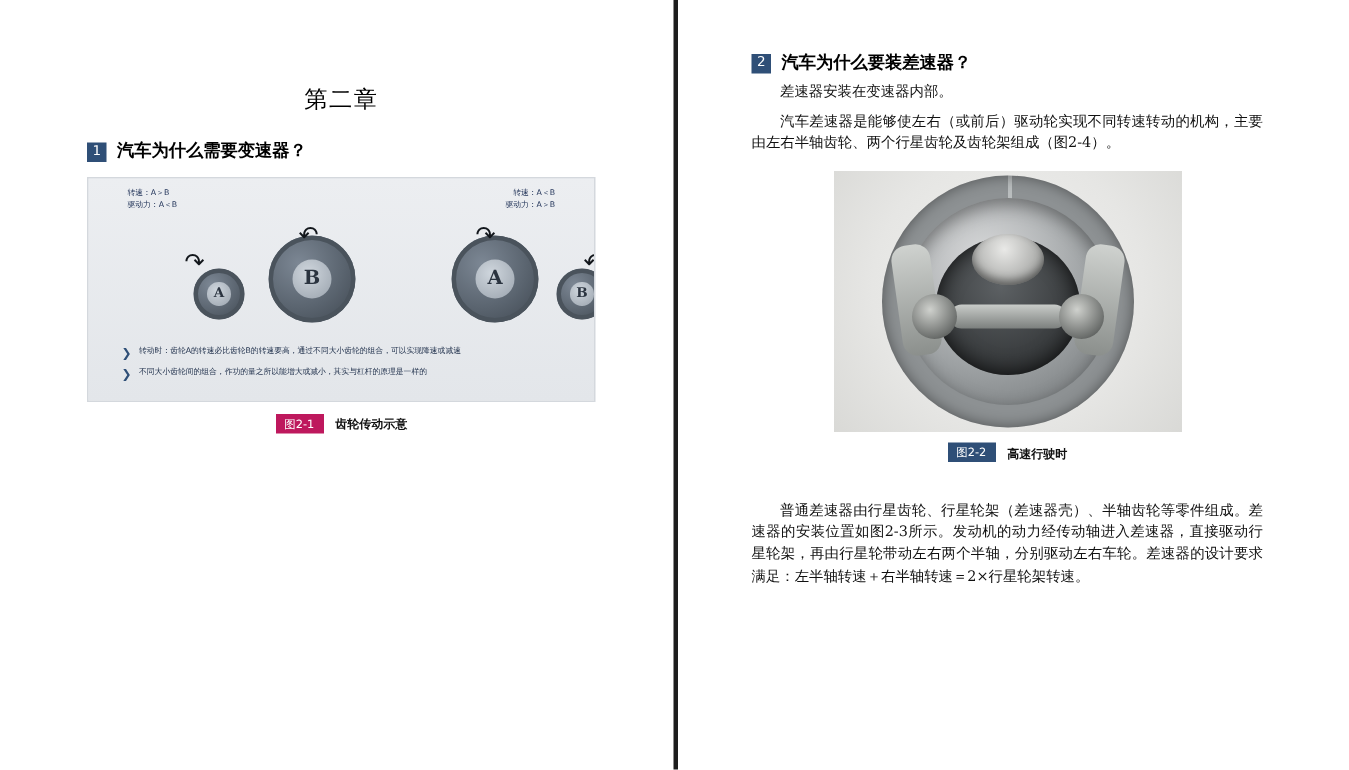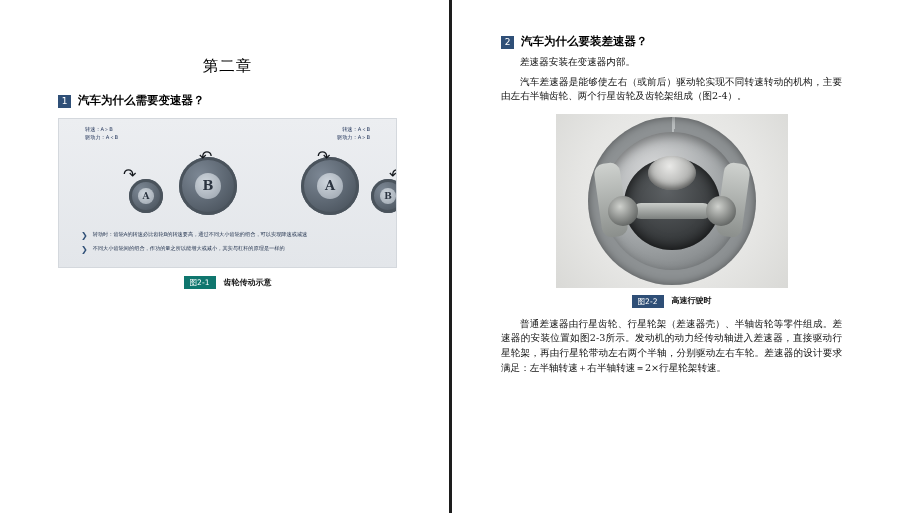--- a/index.html
+++ b/index.html
@@ -196,21 +196,21 @@
     color: #24344f;
   }
 
   .figcap {
     display: flex;
     justify-content: center;
     align-items: center;
     margin-top: 8px;
   }
   .figcap .tag {
-    background: #0f766e;
+    background: #be185d;
     color: #fff;
     font-size: 7.6px;
     line-height: 13px;
     padding: 0 6px;
     font-family: "DejaVu Sans", sans-serif;
   }
   .figcap .capt {
     font-size: 8px;
     color: #111;
     margin-left: 8px;
@@ -302,21 +302,21 @@
     height: 74px;
     background: linear-gradient(#cfd2cf, #8b8f8c);
     border-radius: 10px;
   }
   .carrier-l { left: 42px; transform: rotate(-8deg); }
   .carrier-r { right: 42px; transform: rotate(8deg); }
 
   .fig2-cap {
     display: flex;
     justify-content: center;
-    align-items: flex-start;
+    align-items: flex-end;
     margin-top: 7px;
   }
   .fig2-cap .tag {
     background: #2f4f77;
     color: #fff;
     font-size: 7.6px;
     line-height: 13px;
     padding: 0 6px;
     font-family: "DejaVu Sans", sans-serif;
   }
@@ -413,15 +413,15 @@
         <div class="bevel-l"></div>
         <div class="bevel-r"></div>
         <div class="hub-cap"></div>
       </div>
       <div class="fig2-cap">
         <div class="tag">图2-2</div>
         <div class="capt">高速行驶时</div>
       </div>
     </div>
 
-    <p class="body" style="margin-top:9px">普通差速器由行星齿轮、行星轮架（差速器壳）、半轴齿轮等零件组成。差速器的安装位置如图2-3所示。发动机的动力经传动轴进入差速器，直接驱动行星轮架，再由行星轮带动左右两个半轴，分别驱动左右车轮。差速器的设计要求满足：左半轴转速＋右半轴转速＝2×行星轮架转速。</p>
+    <p class="body" style="margin-top:26px">普通差速器由行星齿轮、行星轮架（差速器壳）、半轴齿轮等零件组成。差速器的安装位置如图2-3所示。发动机的动力经传动轴进入差速器，直接驱动行星轮架，再由行星轮带动左右两个半轴，分别驱动左右车轮。差速器的设计要求满足：左半轴转速＋右半轴转速＝2×行星轮架转速。</p>
   </div>
 </div>
 
 </body></html>

